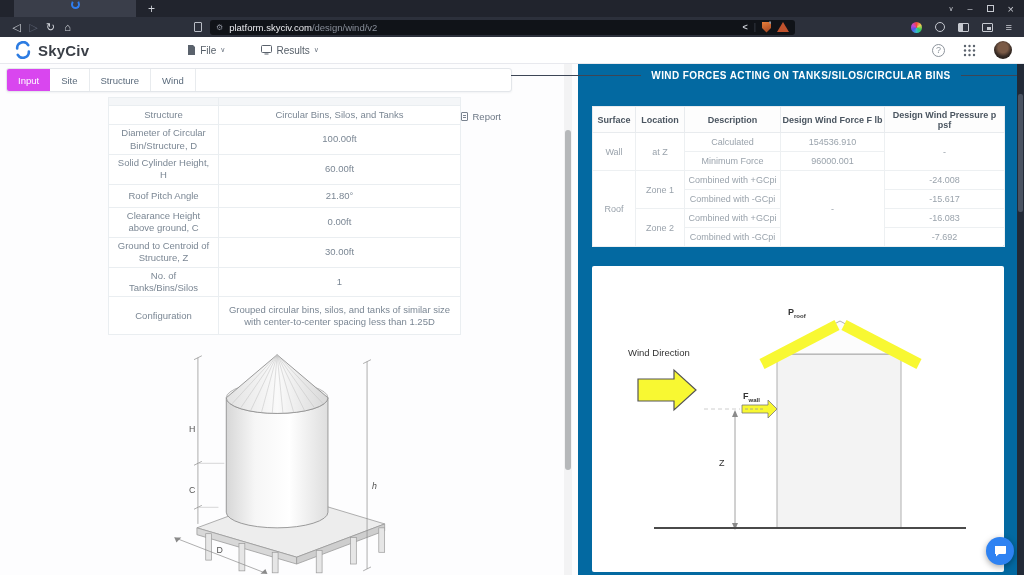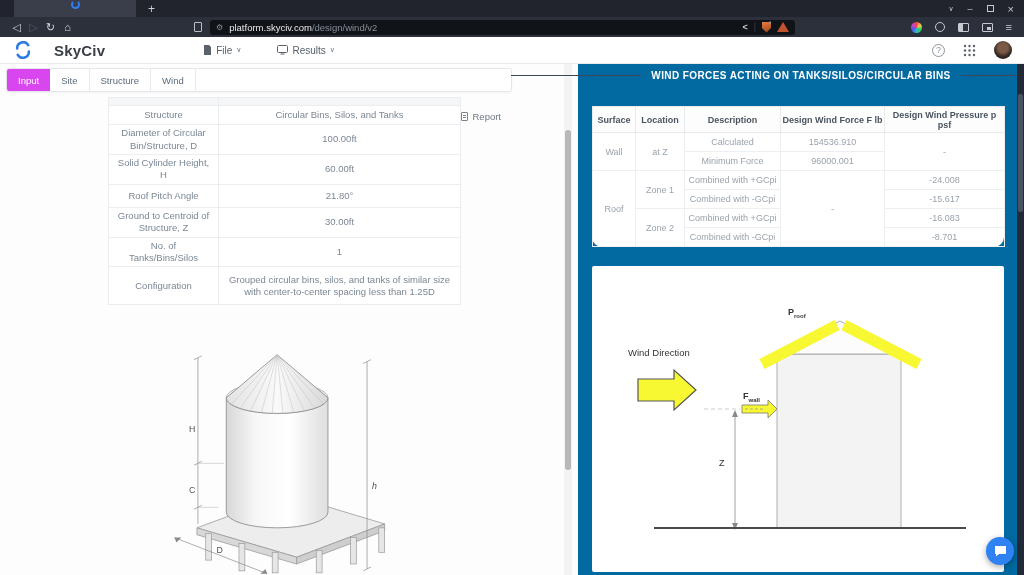--- a/index.html
+++ b/index.html
@@ -34,21 +34,21 @@
   .colorwheel { width:11px; height:11px; border-radius:50%; background:conic-gradient(#e44,#ec5,#3c5,#3bc,#55e,#c4c,#e44); }
   .circle-ic { width:10px; height:10px; border:1.5px solid #c6c9d0; border-radius:50%; }
   .panel-ic { width:11px; height:9px; border:1px solid #c6c9d0; border-radius:1px; }
   .panel-ic.left-fill { background:linear-gradient(to right,#c6c9d0 0 4px,transparent 4px); }
   .panel-ic.corner { position:relative; }
   .panel-ic.corner::after { content:""; position:absolute; right:1px; bottom:1px; width:4px; height:3px; background:#c6c9d0; }
   .menu-ic { color:#c9ccd3; font-size:11px; font-weight:bold; }
 
   
   .app-header { position:absolute; left:0; top:37px; width:1024px; height:27px; background:#fff; border-bottom:1px solid #e8e9ee; display:flex; align-items:center; }
-  .brand { display:flex; align-items:flex-end; gap:22px; margin-left:14px; }
+  .brand { display:flex; align-items:flex-end; gap:6px; margin-left:14px; }
   .brand-name { font-size:15px; font-weight:bold; color:#3a3f47; letter-spacing:.2px; }
   .menu-item { display:flex; align-items:center; gap:4px; font-size:10px; color:#555e68; }
   .menu-file { margin-left:98px; }
   .menu-results { margin-left:36px; }
   .menu-caret { font-size:7px; color:#6b7480; }
   .hdr-right { margin-left:auto; display:flex; align-items:center; gap:18px; padding-right:12px; }
   .help-ic { width:13px; height:13px; border:1px solid #8d949c; border-radius:50%; color:#8d949c; font-size:9px; display:flex; align-items:center; justify-content:center; }
   .avatar { width:18px; height:18px; border-radius:50%; background:radial-gradient(circle at 50% 38%,#7a5a46 0 34%,#362a24 60%,#15130f); }
 
   
@@ -73,21 +73,21 @@
 
   
   .lp-scroll { position:absolute; left:564px; top:0; width:8px; height:511px; background:#f3f3f4; }
   .lp-thumb { position:absolute; left:1px; top:66px; width:6px; height:340px; background:#b6b8ba; border-radius:3px; }
 
   
   .rp-title-row { position:absolute; left:0; top:6px; width:446px; display:flex; align-items:center; justify-content:center; gap:10px; }
   .rp-title { color:#fff; font-size:10px; font-weight:bold; letter-spacing:.4px; white-space:nowrap; }
   .rp-line { height:1px; background:#3d4656; flex:0 0 32px; }
 
-  .results-card { position:absolute; left:14px; top:42px; width:412px; background:#fff; border-radius:10px; }
+  .results-card { position:absolute; left:14px; top:42px; width:412px; background:#fff; border-radius:2px; }
   .results-table { width:100%; border-collapse:collapse; font-size:9px; table-layout:fixed; }
   .results-table th { color:#4a5560; font-weight:bold; height:26px; border:1px solid #e8ebee; background:#fdfdfd; }
   .results-table td { color:#9aa3ac; text-align:center; height:19px; border:1px solid #edf0f2; }
 
   .diagram-card { position:absolute; left:14px; top:202px; width:412px; height:306px; background:#fff; border-radius:2px; }
 
   
   .rp-scroll { position:absolute; left:439px; top:0; width:7px; height:511px; background:#222a37; }
   .rp-thumb { position:absolute; left:1px; top:30px; width:5px; height:118px; background:#4a5362; border-radius:2px; }
 
@@ -216,20 +216,24 @@
         <td>Diameter of Circular Bin/Structure, D</td>
         <td>100.00ft</td>
           </tr>
       <tr style="height:23px;">
         <td>Solid Cylinder Height, H</td>
         <td>60.00ft</td>
           </tr>
       <tr style="height:23px;padding-left:40px;">
         <td>Roof Pitch Angle</td>
         <td>21.80°</td>
+          </tr>
+      <tr style="height:30px;">
+        <td>Clearance Height above ground, C</td>
+        <td>0.00ft</td>
           </tr>
       <tr style="height:30px;">
         <td>Ground to Centroid of Structure, Z</td>
         <td>30.00ft</td>
           </tr>
       <tr style="height:23px;">
         <td>No. of Tanks/Bins/Silos</td>
         <td>1</td>
           </tr>
       <tr style="height:38px;">
@@ -362,21 +366,21 @@
           <td>Combined with -GCpi</td>
           <td>-15.617</td>
         </tr>
         <tr>
           <td rowspan="2">Zone 2</td>
           <td>Combined with +GCpi</td>
           <td>-16.083</td>
         </tr>
         <tr>
           <td>Combined with -GCpi</td>
-          <td>-8.701</td>
+          <td>-7.692</td>
         </tr>
       </tbody>
         </table>
     </div>
 
     <div class="diagram-card">
       <svg width="412" height="306" viewBox="0 0 412 306">
 
         <rect x="185" y="88" width="124" height="174" fill="#f3f3f3" stroke="#b0b0b0"></rect>
         <polygon points="185,88 248,55 309,88" fill="#fcfcfc" stroke="#9a9a9a" stroke-width="0.8"></polygon>

